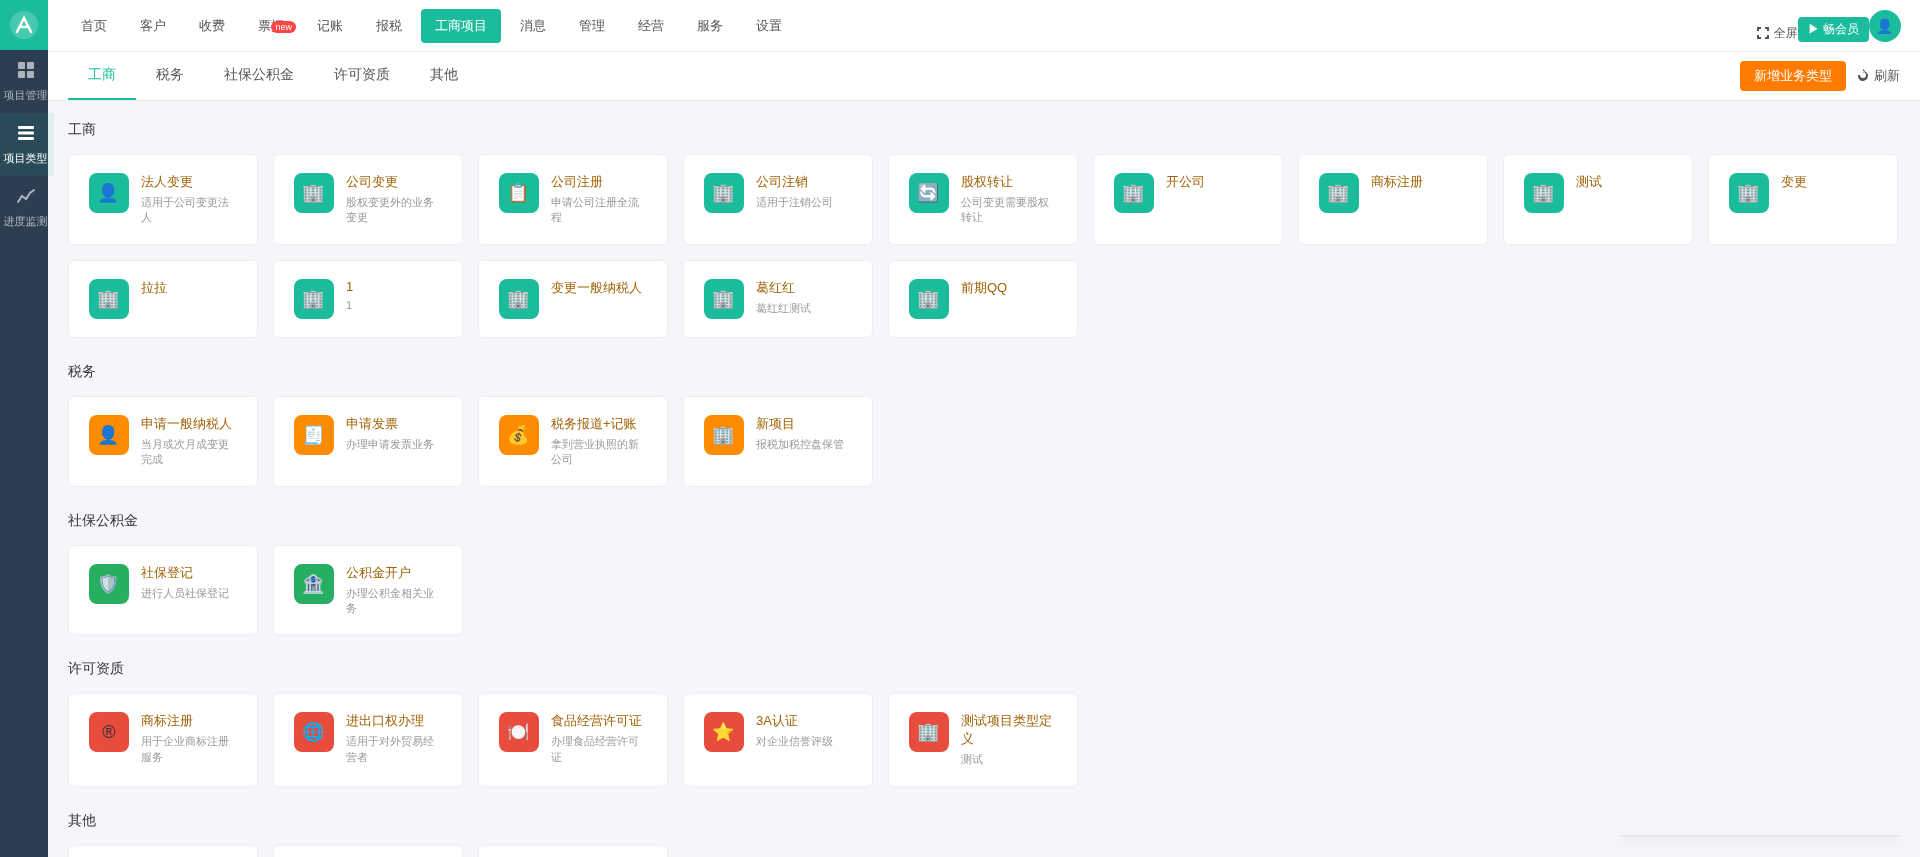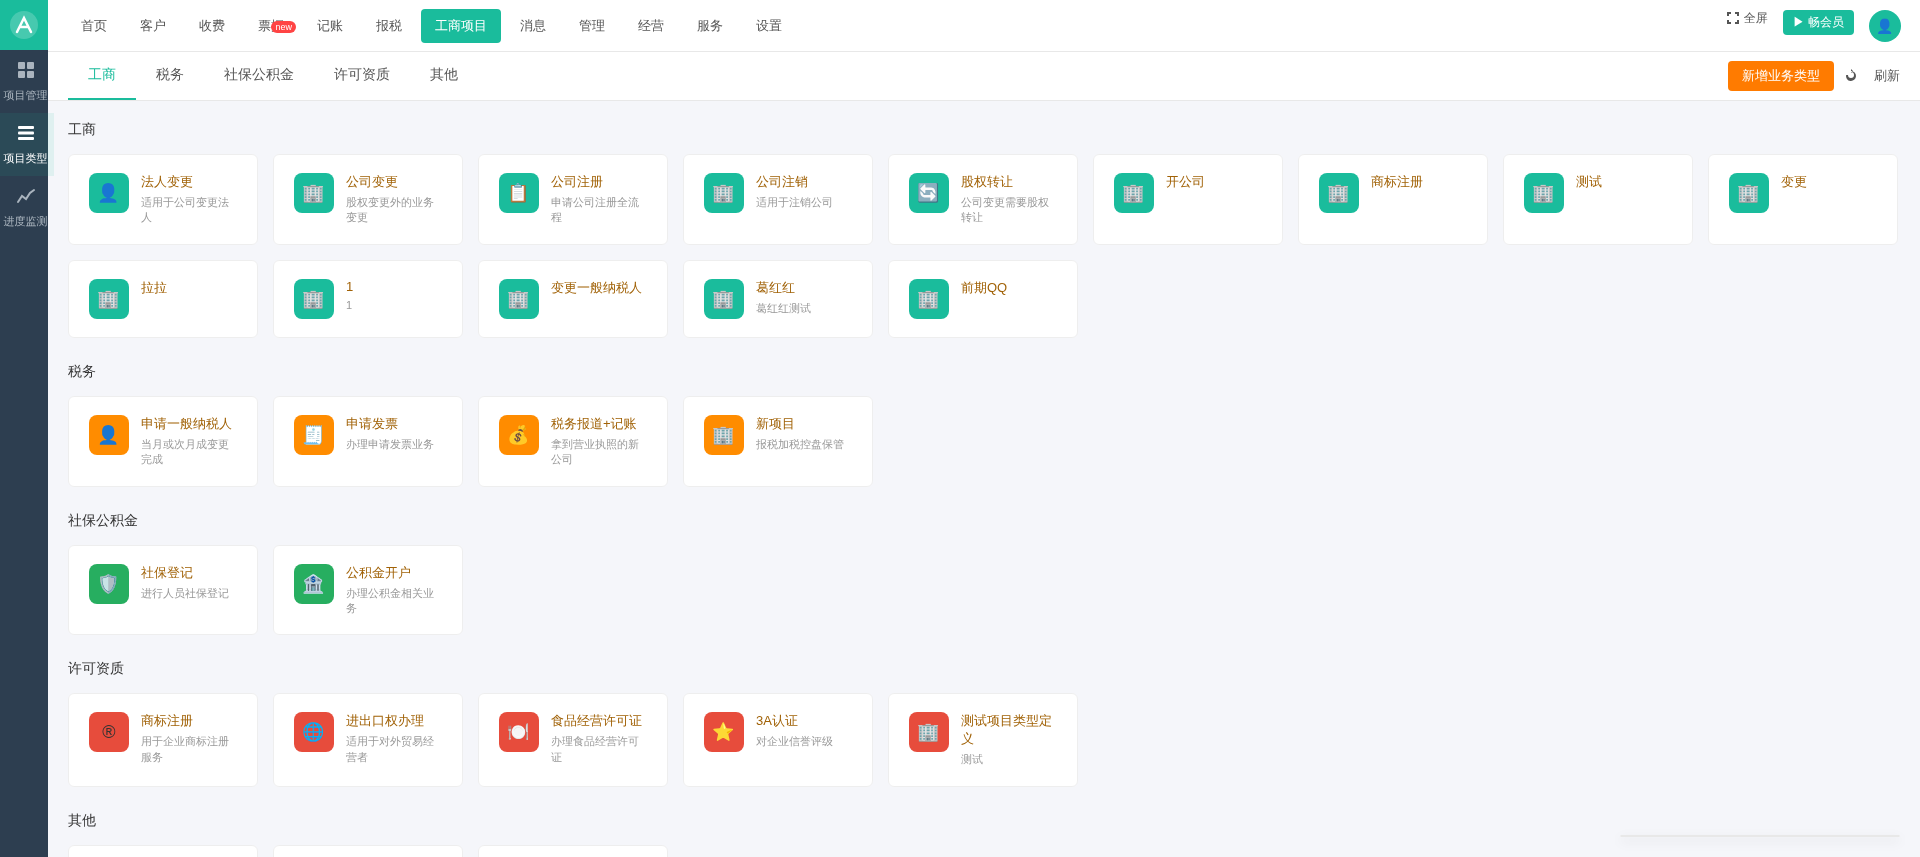--- a/index.html
+++ b/index.html
@@ -66,21 +66,21 @@
     .nav-badge {
       position: absolute;
       top: 12px;
       right: 2px;
       background: #ff4444;
       color: #fff;
       font-size: 9px;
       padding: 1px 4px;
       border-radius: 8px;
     }
-    .topbar-right { display: flex; align-items: flex-start; gap: 15px; }
+    .topbar-right { display: flex; align-items: flex-end; }
     .topbar-btn {
       display: flex;
       align-items: center;
       gap: 4px;
       color: #555;
       cursor: pointer;
       font-size: 12px;
     }
     .vip-btn {
       background: #1abc9c;
@@ -133,21 +133,21 @@
       background: #ff7b00;
       color: #fff;
       padding: 6px 14px;
       border-radius: 4px;
       cursor: pointer;
       font-size: 13px;
     }
     .btn-refresh {
       display: flex;
       align-items: center;
-      gap: 16px;
+      gap: 4px;
       color: #555;
       cursor: pointer;
       font-size: 13px;
     }
 
     
     .page-content { padding: 20px; }
 
     
     .section-title {

